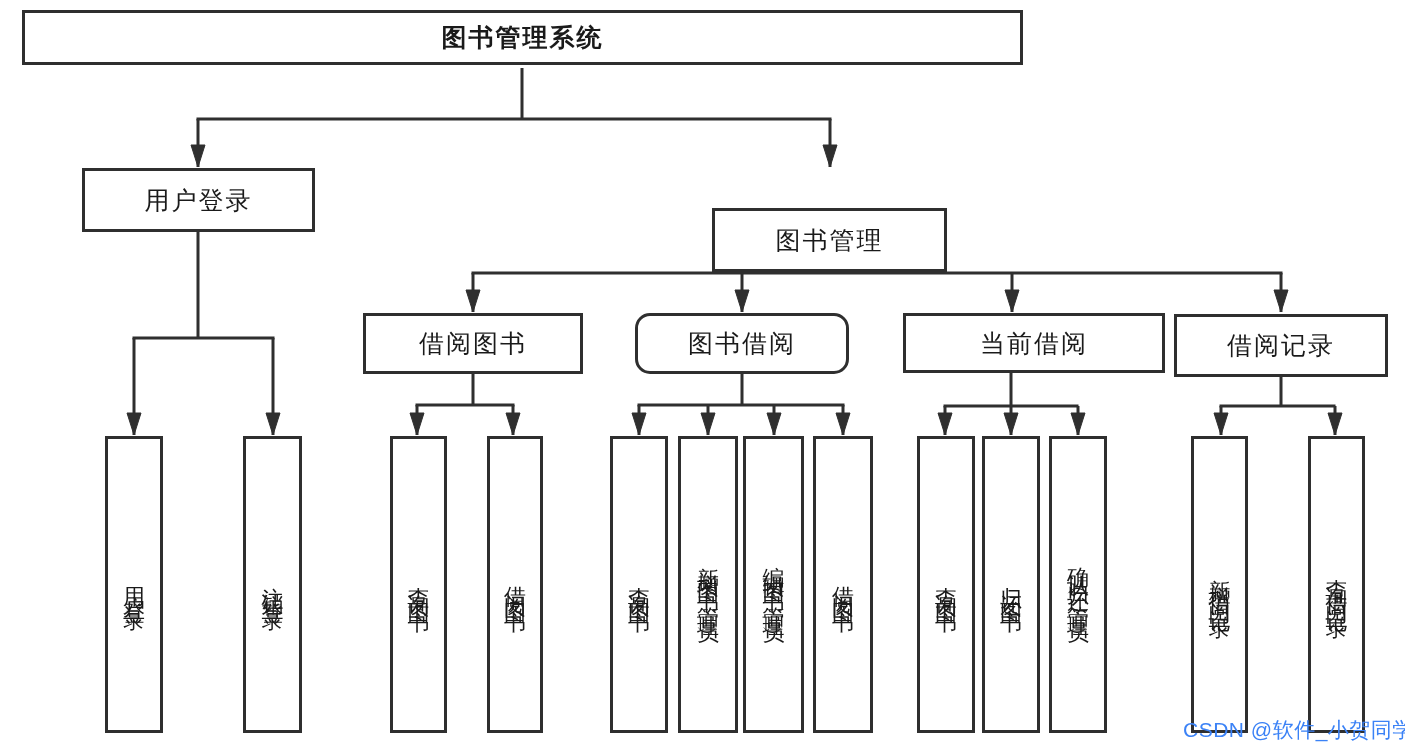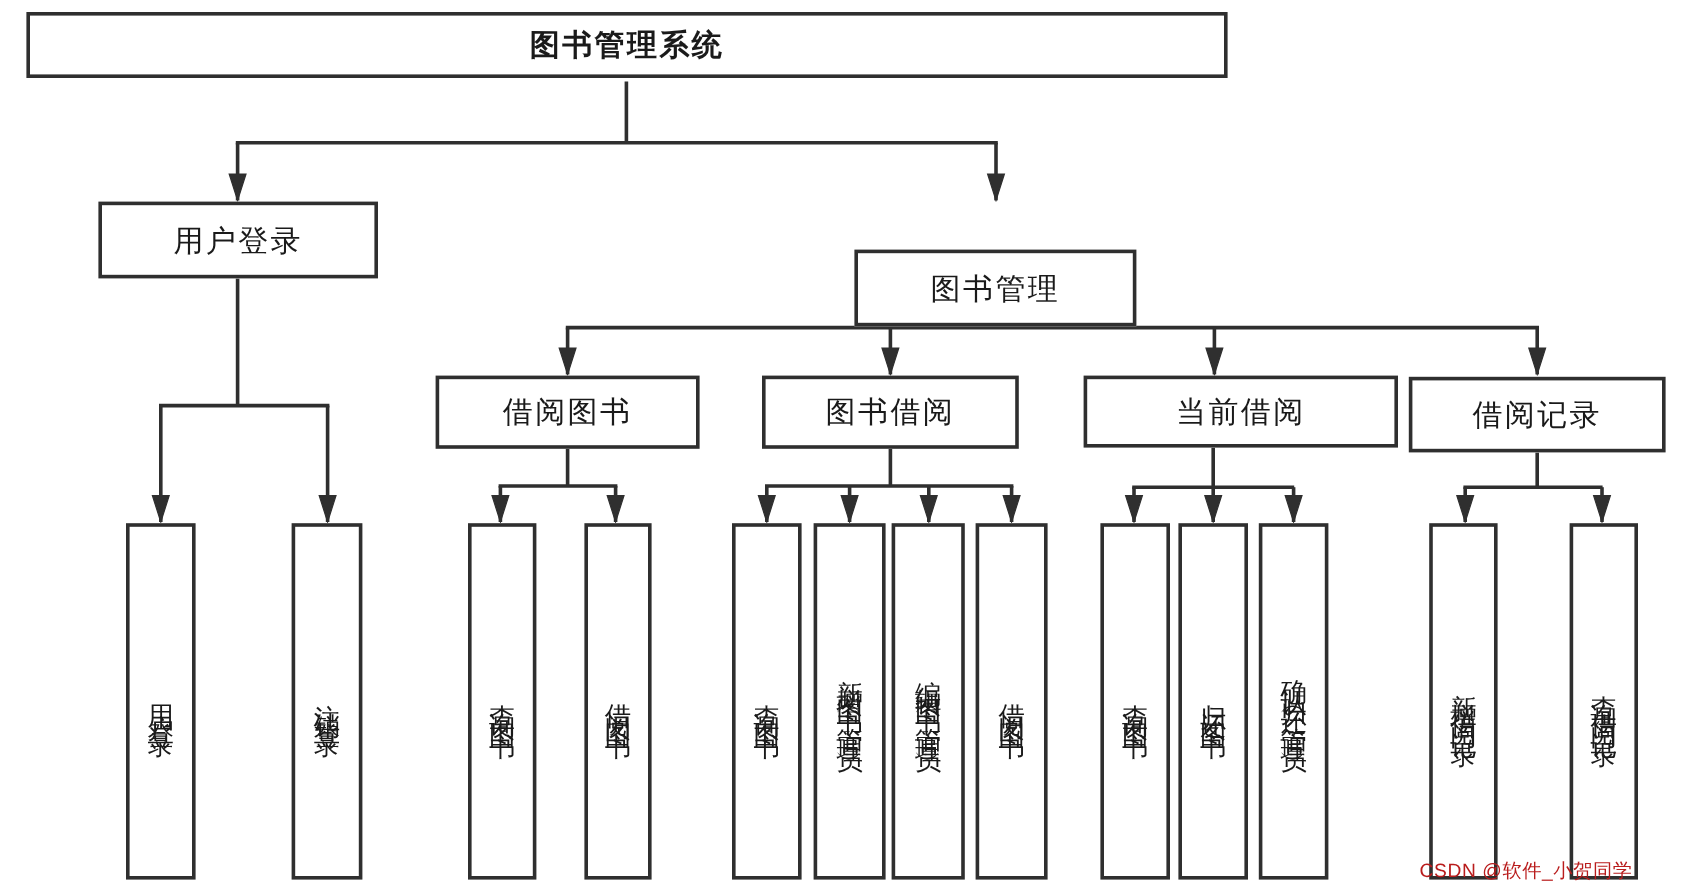--- a/index.html
+++ b/index.html
@@ -43,22 +43,22 @@
     font-size: 22px;
     letter-spacing: 8px;
     line-height: 1;
     white-space: nowrap;
   }
   #watermark {
     position: absolute;
     left: 1183px;
     top: 716px;
     width: 222px;
-    font-size: 16px;
-    color: #b91c1c;
+    font-size: 21px;
+    color: #3b82f6;
     white-space: nowrap;
     z-index: 5;
     letter-spacing: 0.5px;
   }
 </style>
 </head>
 <body>
 
 <div id="stage">
 
@@ -113,21 +113,21 @@
   <div class="node hnode" style="left:82px; top:168px; width:233px; height:64px;">
     <span>用户登录</span>
   </div>
   <div class="node hnode" style="left:712px; top:168px; width:235px; height:64px;margin-top:40px;">
     <span>图书管理</span>
   </div>
 
   <div class="node hnode" style="left:363px; top:313px; width:220px; height:61px;">
     <span>借阅图书</span>
   </div>
-  <div class="node hnode" style="left:635px; top:313px; width:214px; height:61px;">
+  <div class="node hnode" style="left:635px; top:313px; width:214px; height:61px;border-radius:15px;">
     <span>图书借阅</span>
   </div>
   <div class="node hnode" style="left:903px; top:313px; width:262px; height:60px;">
     <span>当前借阅</span>
   </div>
   <div class="node hnode" style="left:1174px; top:314px; width:214px; height:63px;">
     <span>借阅记录</span>
   </div>
 
   <div class="node leaf" style="left:105px; top:436px; width:58px; height:297px;">

